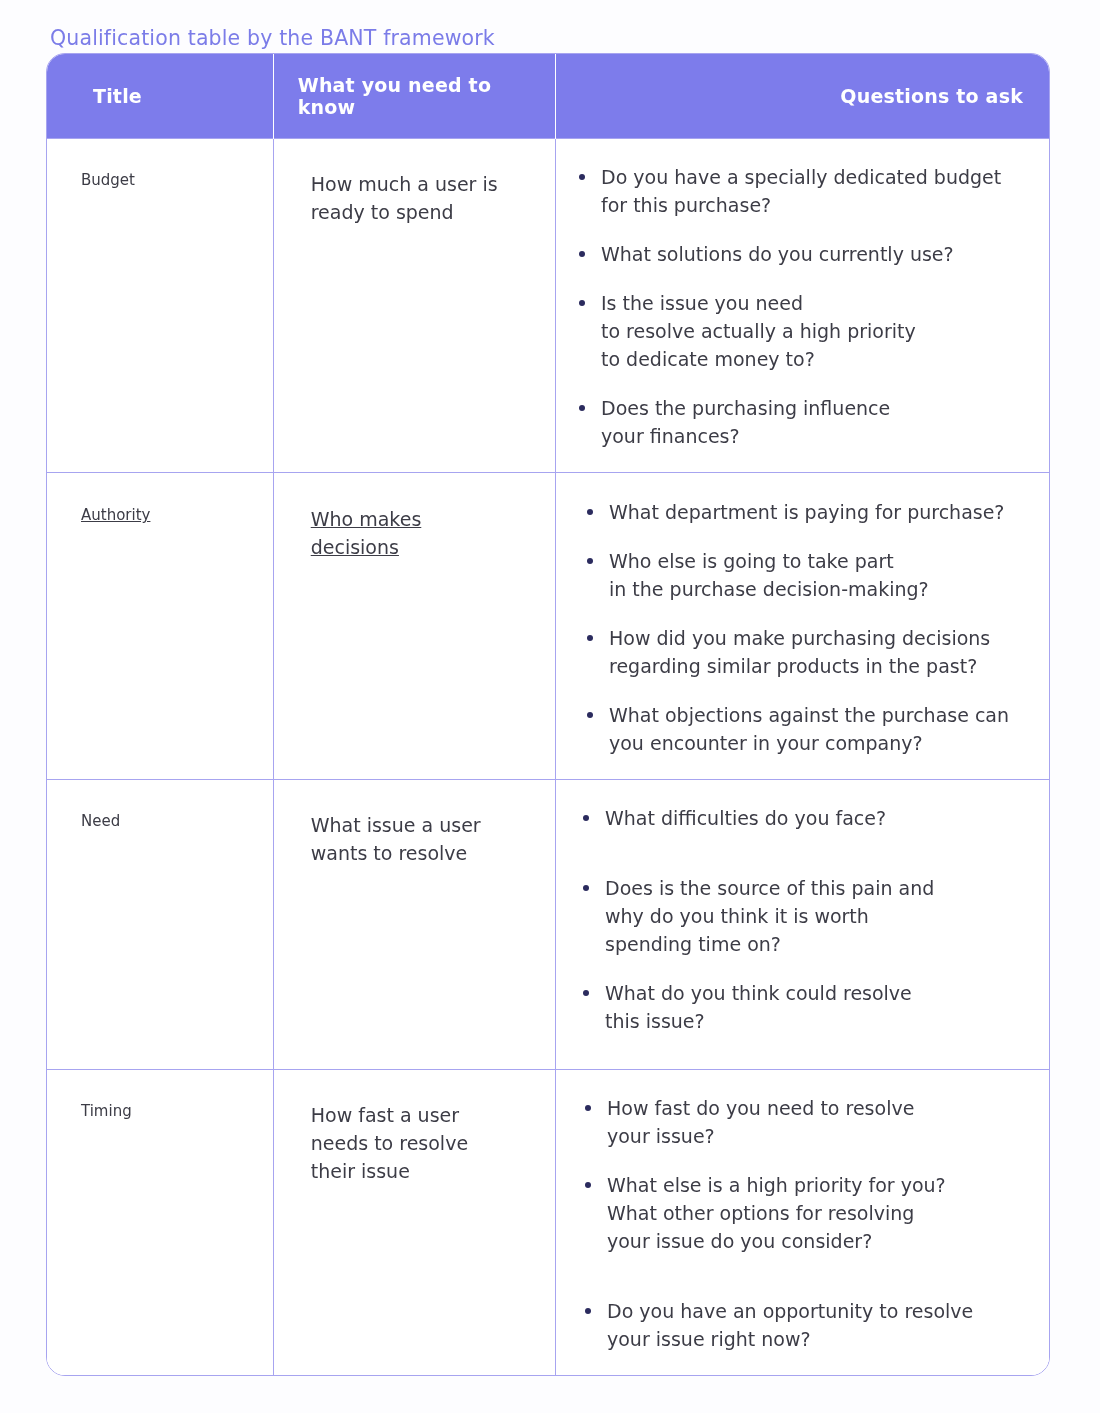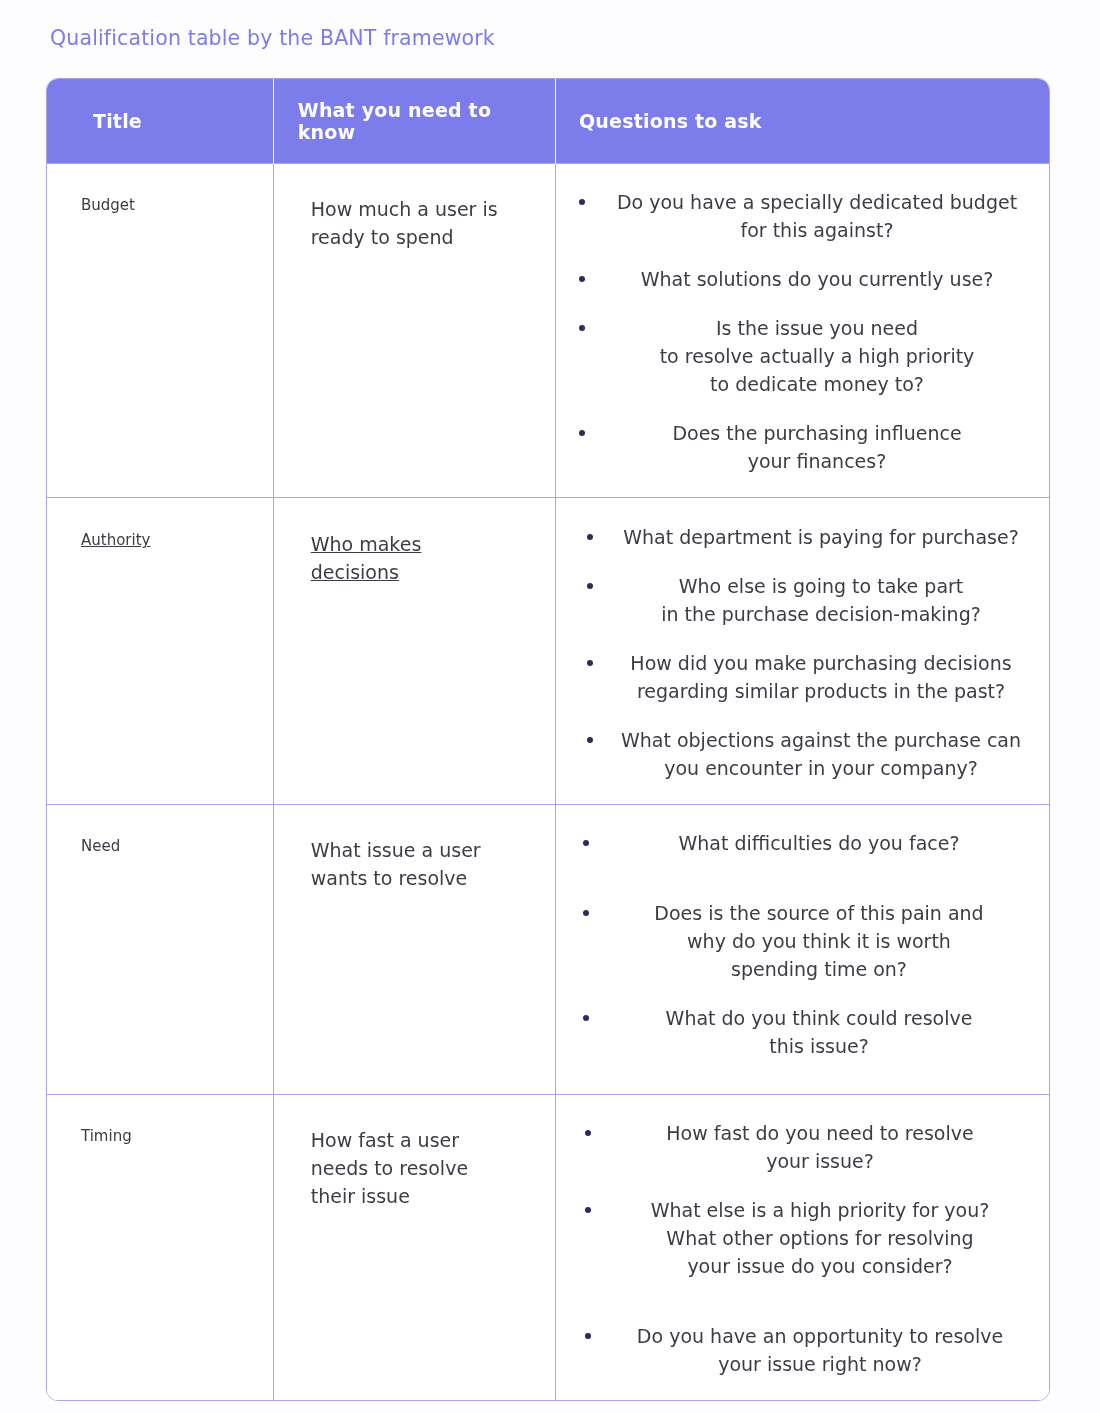--- a/index.html
+++ b/index.html
@@ -31,24 +31,24 @@
     color: #7b7ce8;
     letter-spacing: 0.15px;
     font-weight: 400;
     white-space: nowrap;
   }
 
   
   .table-wrap {
     position: absolute;
     left: 46px;
-    top: 78px;
+    top: 53px;
     width: 1004px;
     border: 1.6px solid #a7a4f0;
-    border-radius: 12px;
+    border-radius: 19px;
     box-sizing: border-box;
     background: #ffffff;
     overflow: hidden;
   }
 
   table.bant {
     width: 100%;
     border-collapse: collapse;
     table-layout: fixed;
     background: #ffffff;
@@ -70,21 +70,21 @@
     vertical-align: middle;
     border: 0;
     letter-spacing: 0.2px;
   }
   thead th .hcell {
     padding: 0 26px;
     display: block;
   }
   thead th.h-title .hcell { padding-left: 46px; }
   thead th.h-know  .hcell { padding-left: 24px; }
-  thead th.h-ask   .hcell { padding-left: 23px; }
+  thead th.h-ask   .hcell { padding-left: 23px; text-align: right; }
 
   thead th.h-know, thead th.h-ask {
     border-left: 1.6px solid #ffffff;
   }
 
   
   tbody td {
     border-top: 1.6px solid #a7a4f0;
     vertical-align: top;
     padding: 0;
@@ -110,21 +110,20 @@
   .cell-ask {
     padding: 24px 16px 22px 20px;
     font-size: 19px;
     color: #3c3c46;
   }
 
   ul.qlist {
     list-style: none;
     margin: 0;
     padding: 0;
-    text-align: center;
   }
   ul.qlist li {
     position: relative;
     padding-left: 25px;
     margin-bottom: 21px;
     line-height: 1.475;
     color: #3c3c46;
   }
   ul.qlist li:last-child { margin-bottom: 0; }
   ul.qlist li .dot {
@@ -193,21 +192,21 @@
                 <span class="nowrap-line">How much a user is</span>
                 <span class="nowrap-line">ready to spend</span>
               </div>
             </td>
             <td class="c3">
               <div class="cell-ask">
                 <ul class="qlist">
                   <li>
                     <span class="dot"></span>
                     <span class="nowrap-line">Do you have a specially dedicated budget</span>
-                    <span class="nowrap-line">for this against?</span>
+                    <span class="nowrap-line">for this purchase?</span>
                   </li>
                   <li>
                     <span class="dot"></span>
                     <span class="nowrap-line">What solutions do you currently use?</span>
                   </li>
                   <li>
                     <span class="dot"></span>
                     <span class="nowrap-line">Is the issue you need</span>
                     <span class="nowrap-line">to resolve actually a high priority</span>
                     <span class="nowrap-line">to dedicate money to?</span>

